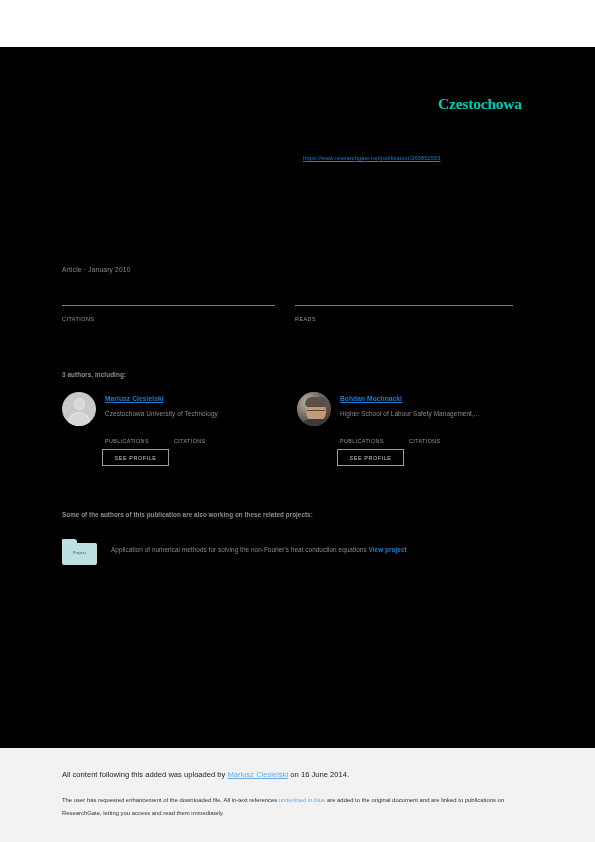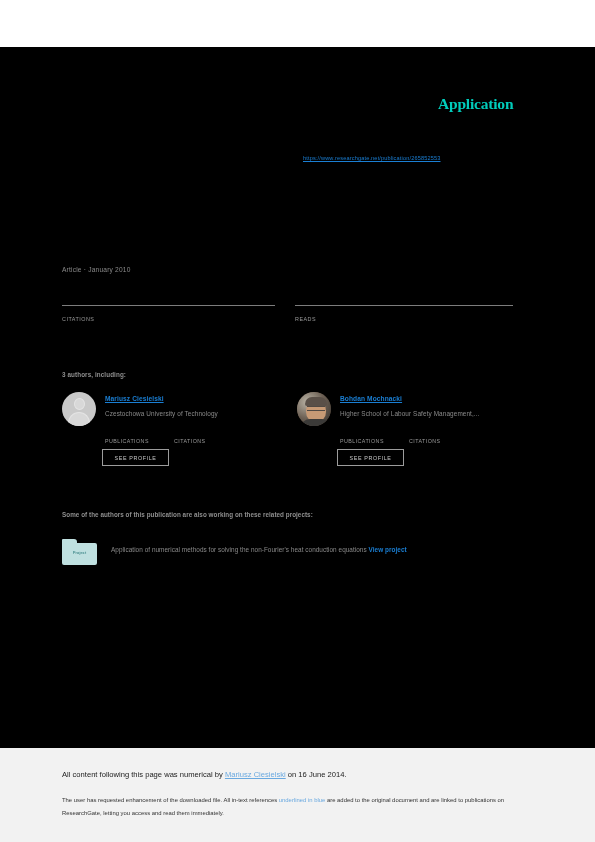--- a/index.html
+++ b/index.html
@@ -299,21 +299,21 @@
   }
   .footer-sub .link { color: #6aa9e0; }
 </style>
 </head>
 <body>
 
 <div class="top-band"></div>
 
 <div class="dark-body">
 
-  <div class="rg-logo">Application</div>
+  <div class="rg-logo">Czestochowa</div>
 
   <a class="pub-url" href="#">https://www.researchgate.net/publication/265852553</a>
 
   <div class="article-meta">Article · January 2010</div>
 
   <div class="stat-rule citations"></div>
   <div class="stat-label citations">CITATIONS</div>
 
   <div class="stat-rule reads"></div>
   <div class="stat-label reads">READS</div>
@@ -361,18 +361,18 @@
       <span>Application of numerical methods for solving the non-Fourier's heat conduction equations</span>
       <a class="view-link" href="#">View project</a>
     </div>
   </div>
 
 </div>
 
 <div class="footer-band"></div>
 
 <div class="footer-main">
-  <span>All content following this page was numerical by </span><a class="link" href="#">Mariusz Ciesielski</a><span> on 16 June 2014.</span>
+  <span>All content following this added was uploaded by </span><a class="link" href="#">Mariusz Ciesielski</a><span> on 16 June 2014.</span>
 </div>
 
 <div class="footer-sub">
   <span>The user has requested enhancement of the downloaded file. All in-text references </span><span class="link">underlined in blue</span><span> are added to the original document and are linked to publications on ResearchGate, letting you access and read them immediately.</span>
 </div>
 
 </body></html>

